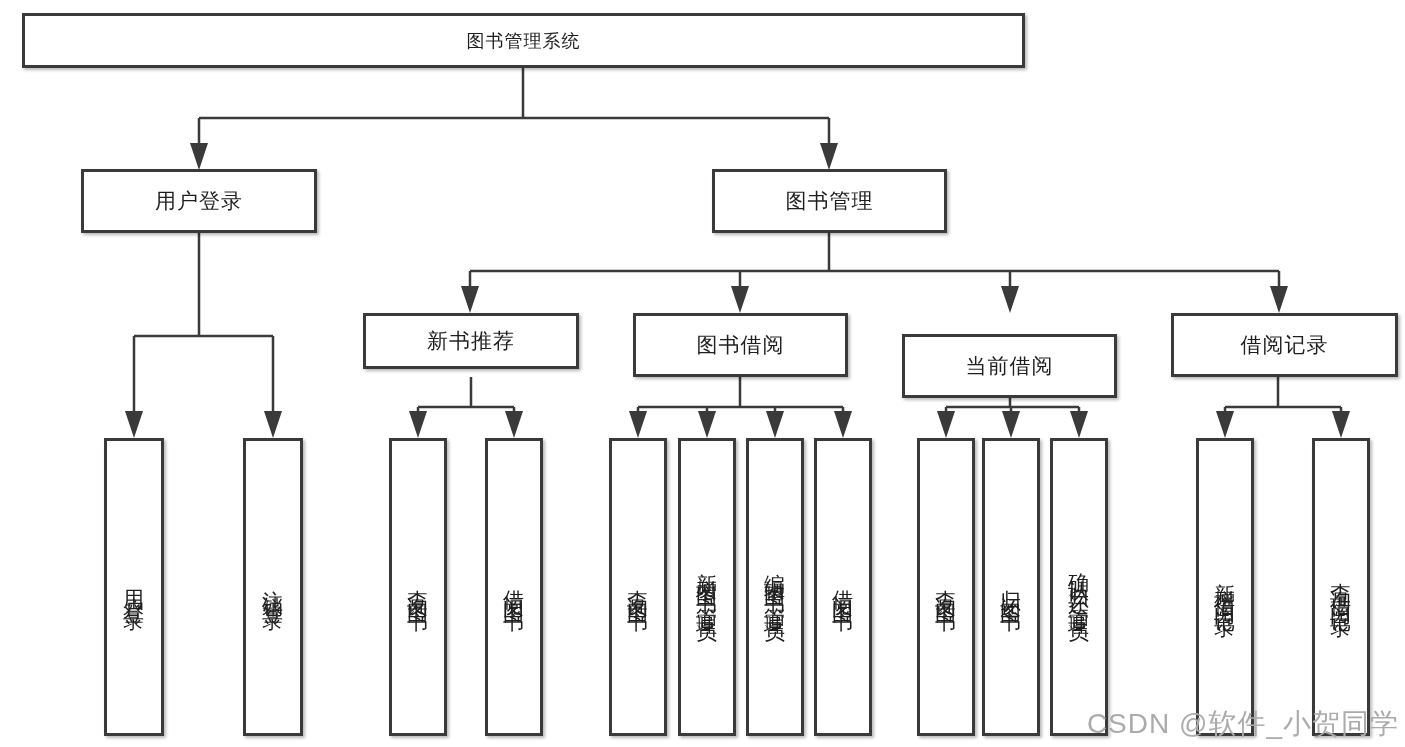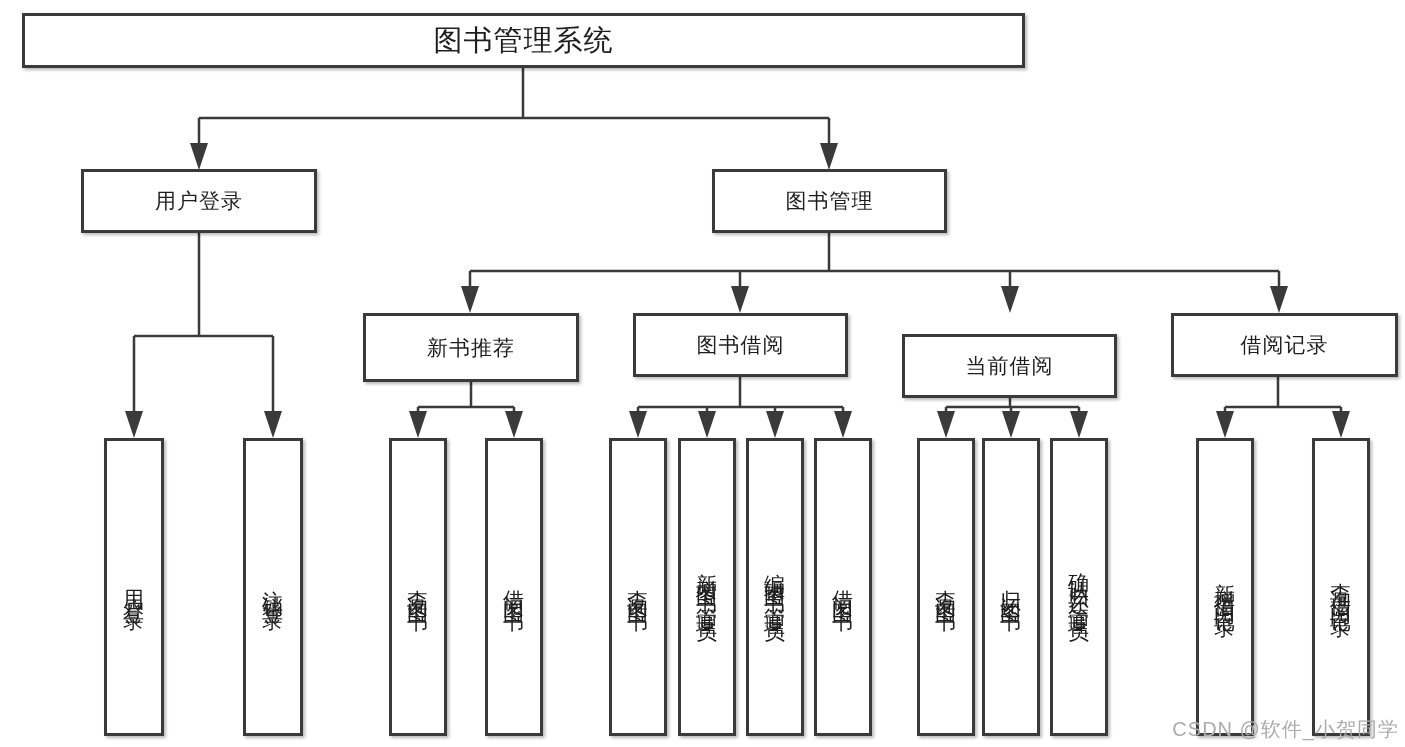--- a/index.html
+++ b/index.html
@@ -17,32 +17,32 @@
     background:#ffffff;
     border:3px solid #3a3a3a;
     box-shadow:2px 2px 3px rgba(0,0,0,0.28);
     display:flex;align-items:center;justify-content:center;
     z-index:2;
   }
   .hlabel{
     font-size:21px;color:#1e1e1e;
     letter-spacing:1px;white-space:nowrap;
   }
-  .root .hlabel{font-size:29px;}
+  .root .hlabel{font-size:18px;}
   .vlabel{
     writing-mode:vertical-rl;
     text-orientation:mixed;
     font-size:21px;color:#1e1e1e;
     letter-spacing:7px;
     line-height:1;
     white-space:nowrap;
   }
   #watermark{
     position:absolute;right:6px;bottom:4px;
-    font-size:20px;color:#ababab;
+    font-size:28px;color:#ababab;
     letter-spacing:1px;z-index:3;
     white-space:nowrap;
   }
 </style>
 </head>
 <body>
 
 <div id="canvas">
 
   <svg id="connectors" width="1405" height="747" viewBox="0 0 1405 747">
@@ -85,21 +85,21 @@
     <span class="hlabel">图书管理系统</span>
   </div>
 
   <div class="node" style="left:81px;top:169px;width:236px;height:64px;">
     <span class="hlabel">用户登录</span>
   </div>
   <div class="node" style="left:712px;top:169px;width:235px;height:64px;">
     <span class="hlabel">图书管理</span>
   </div>
 
-  <div class="node" style="left:363px;top:313px;width:216px;height:69px;">
+  <div class="node" style="left:363px;top:313px;width:216px;height:56px;">
     <span class="hlabel">新书推荐</span>
   </div>
   <div class="node" style="left:633px;top:313px;width:215px;height:64px;">
     <span class="hlabel">图书借阅</span>
   </div>
   <div class="node" style="left:902px;top:313px;width:215px;height:64px;margin-top:21px;">
     <span class="hlabel">当前借阅</span>
   </div>
   <div class="node" style="left:1171px;top:313px;width:227px;height:64px;">
     <span class="hlabel">借阅记录</span>

